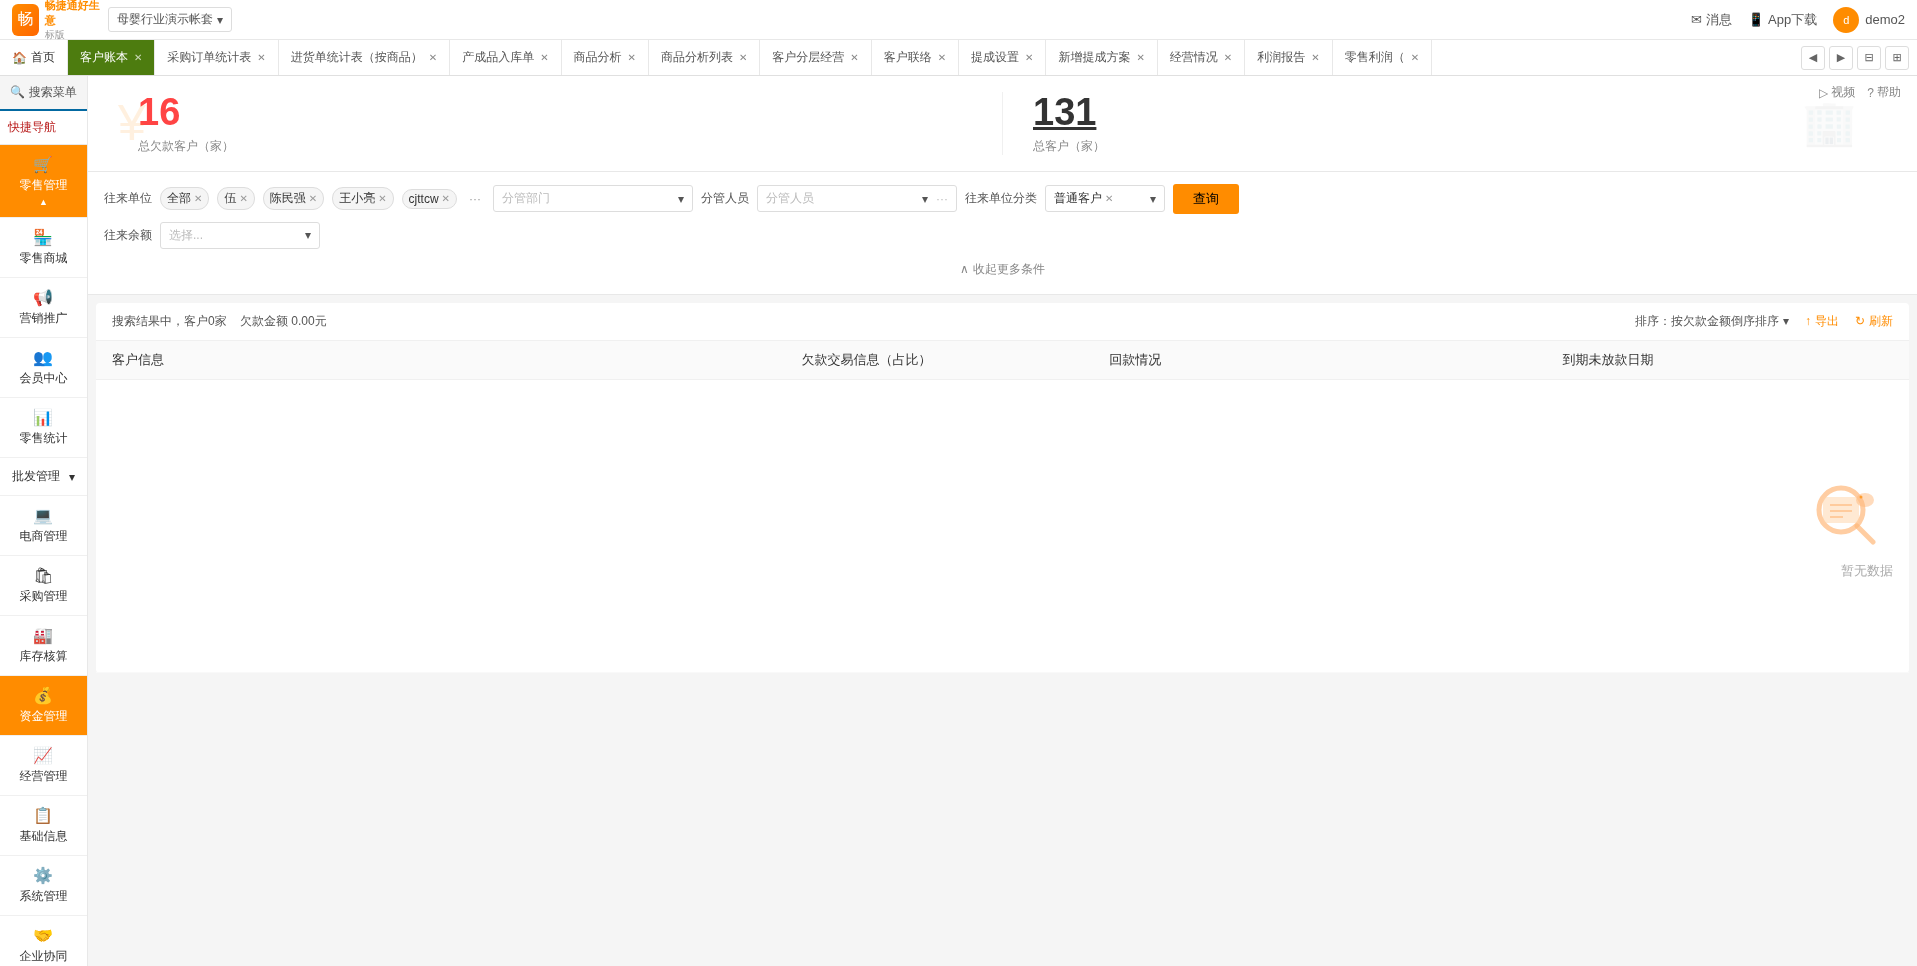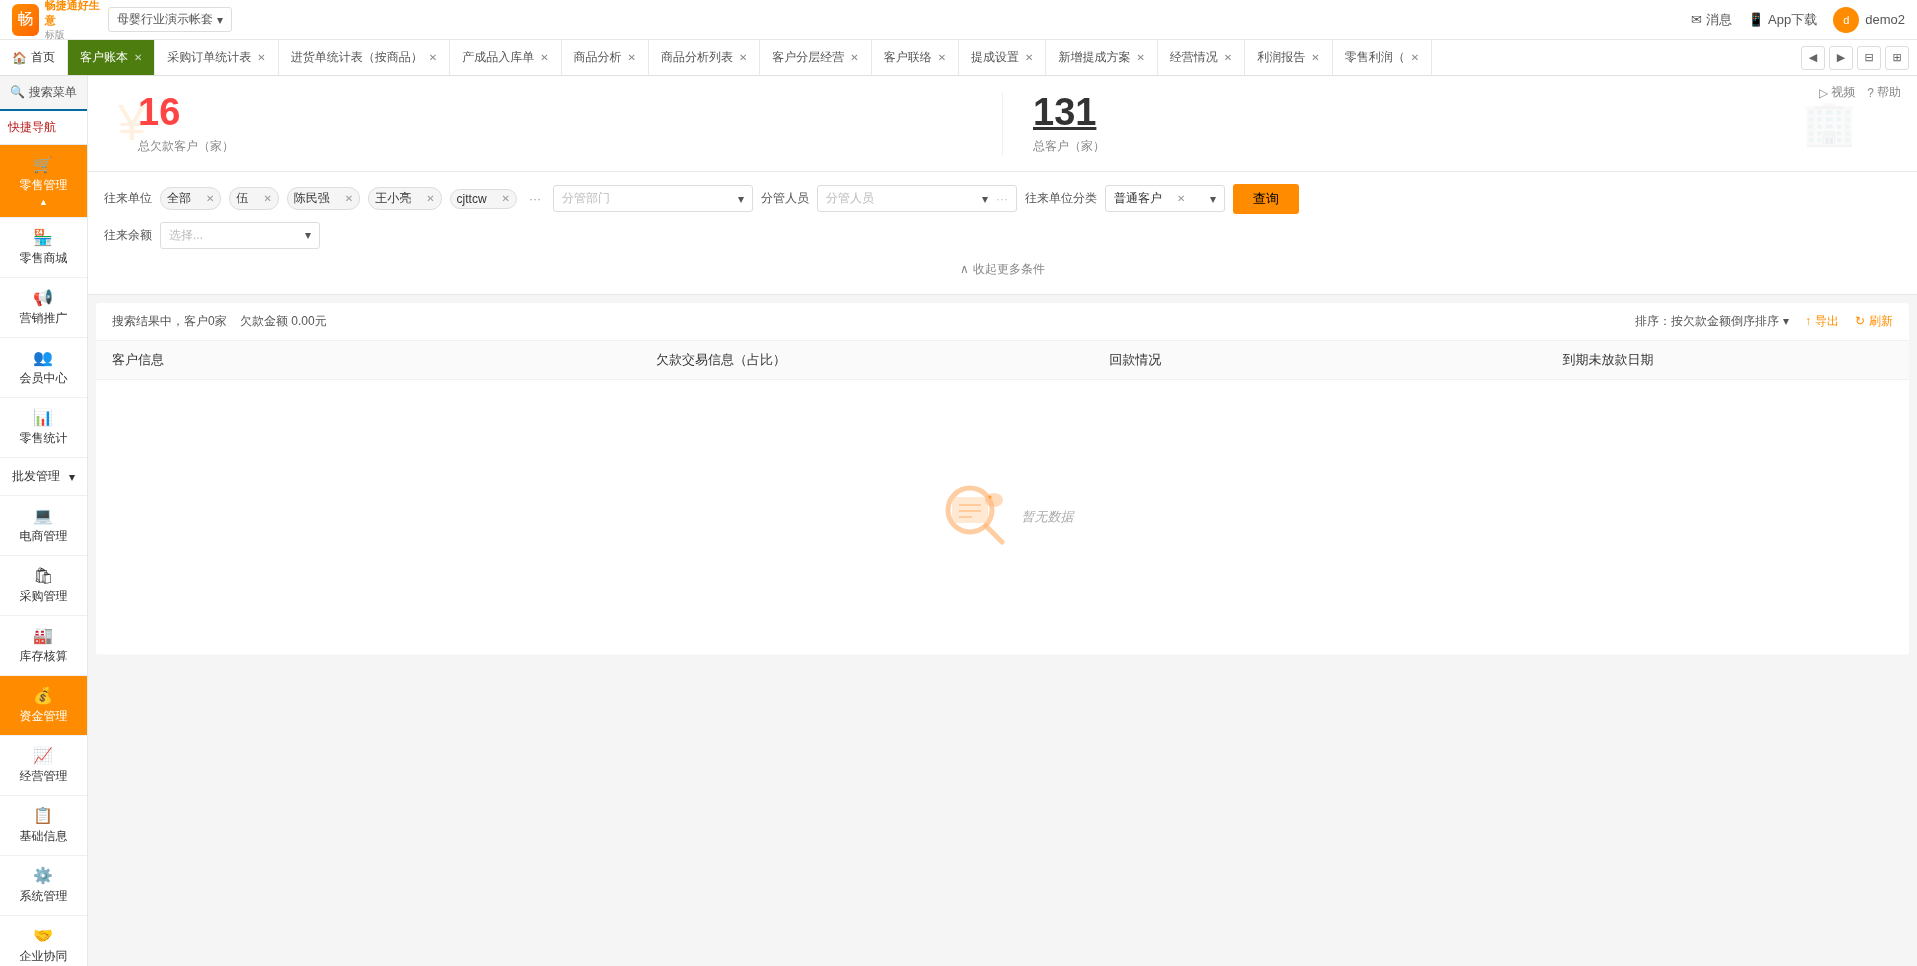--- a/index.html
+++ b/index.html
@@ -148,21 +148,21 @@
       background: #fff;
       padding: 12px 16px;
       border-bottom: 1px solid #e8e8e8;
       margin-bottom: 8px;
     }
     .filter-row { display: flex; align-items: center; gap: 8px; margin-bottom: 8px; flex-wrap: wrap; }
     .filter-label { font-size: 12px; color: #555; white-space: nowrap; }
     .filter-tag {
       display: inline-flex;
       align-items: center;
-      gap: 15px;
+      gap: 3px;
       background: #f5f5f5;
       border: 1px solid #ddd;
       border-radius: 11px;
       padding: 2px 6px;
       font-size: 12px;
       color: #333;
     }
     .filter-tag .tag-close { cursor: pointer; color: #999; font-size: 10px; }
     .filter-select {
       display: flex;
@@ -223,26 +223,25 @@
     .data-table td {
       padding: 12px 16px;
       font-size: 12px;
       color: #555;
       border-bottom: 1px solid #f9f9f9;
     }
 
     
     .empty-state {
       display: flex;
-      flex-direction: row;
-      align-items: center;
+      flex-direction: column;
+      align-items: flex-end;
       justify-content: center;
       padding: 80px 0;
       color: #bbb;
-      font-style: italic;
     }
     .empty-text { font-size: 13px; color: #aaa; }
 
     .query-btn {
       background: #ff8c00;
       color: #000000;
       border: none;
       border-radius: 3px;
       padding: 6px 20px;
       font-size: 13px;
@@ -533,21 +532,21 @@
             <span>↻</span>
             <span>刷新</span>
           </div>
         </div>
       </div>
 
       <table class="data-table">
         <thead>
           <tr>
             <th style="width:30%;">客户信息</th>
-            <th style="width:25%;">欠款交易信息（占比）</th>
+            <th style="width:25%;text-align:center;">欠款交易信息（占比）</th>
             <th style="width:25%;">回款情况</th>
             <th style="width:20%;">到期未放款日期</th>
           </tr>
         </thead>
         <tbody>
           <tr>
             <td colspan="4">
               <div class="empty-state">
 
                 <svg width="90" height="90" viewBox="0 0 90 90">

